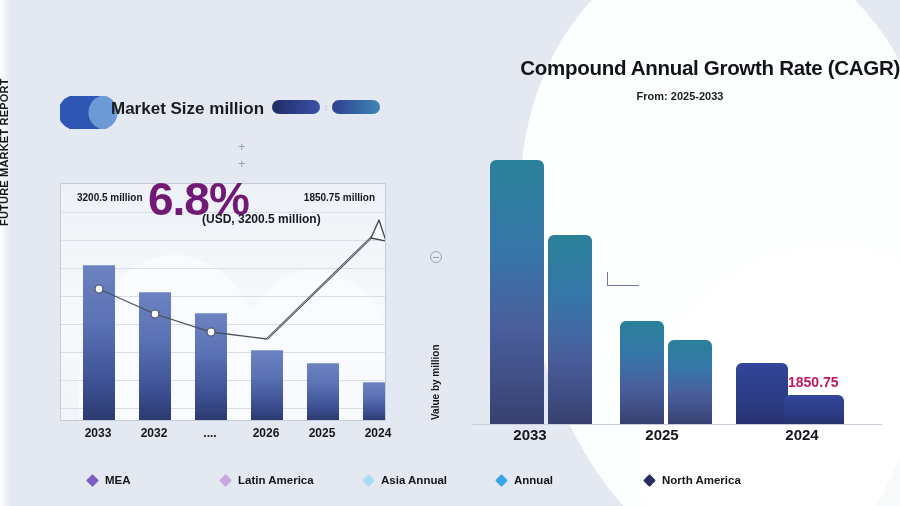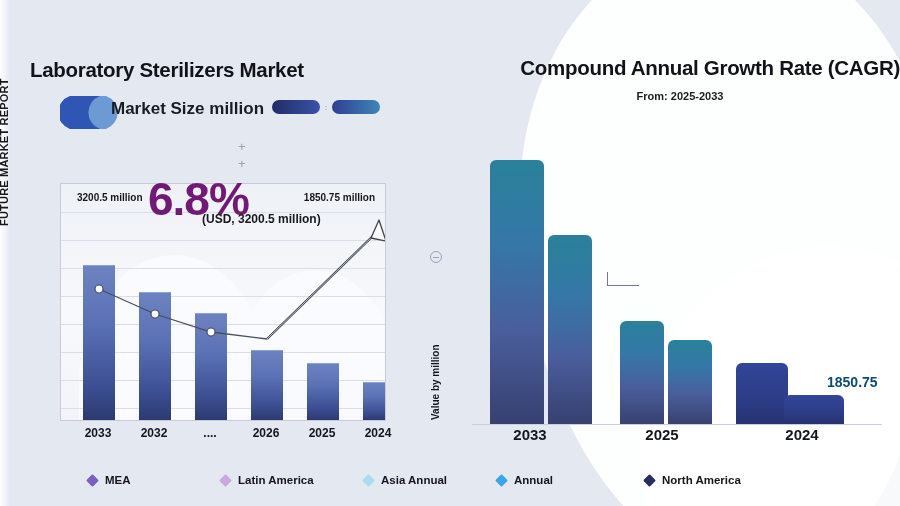--- a/index.html
+++ b/index.html
@@ -147,21 +147,21 @@
   .solid-navy { background: linear-gradient(180deg, #33459a 0%, #2c3c86 60%, #27316d 100%); }
   .rbaseline { position: absolute; left: 0; bottom: 0; width: 100%; height: 1.5px; background: #c9cfdc; }
 
   .rxlabels { position: absolute; left: 12px; top: 426px; width: 410px; height: 24px; }
   .rxlabel {
     position: absolute; font-size: 15px; font-weight: bold; color: #14161c;
     transform: translateX(-50%);
   }
   .rvalue-label {
     position: absolute; left: 788px; top: 374px;
-    font-size: 14px; font-weight: bold; color: #0c4a6e; padding-left: 39px;
+    font-size: 14px; font-weight: bold; color: #be185d;
   }
   .tick-mark {
     position: absolute; left: 607px; top: 272px; width: 32px; height: 14px;
     border-left: 1.5px solid #6f77a0; border-bottom: 1.5px solid #6f77a0;
   }
 
   
   .legend-bar {
     position: absolute; left: 0; bottom: 0; width: 900px; height: 52px;
     display: flex; align-items: center; padding-left: 88px; gap: 0;
@@ -173,21 +173,20 @@
 </head>
 <body>
 
 <div class="canvas">
   <div class="blob"></div>
   <div class="blob2"></div>
   <div class="left-edge"></div>
 
   <div class="left-panel">
 
-    <div class="title">Laboratory Sterilizers Market</div>
 
     <svg class="logo" viewBox="0 0 68 37">
       <path d="M10 2 H46 A17.5 17.5 0 0 1 46 35 H10 A17.5 17.5 0 0 1 10 2 Z" fill="#6b9ad4"></path>
       <path d="M10 2 H40 A17.5 17.5 0 0 0 40 35 H10 A17.5 17.5 0 0 1 10 2 Z" fill="#2f55b5"></path>
     </svg>
 
     <div class="legend-top-label">Market Size million</div>
 
     <div class="pill-group">
       <div class="pill pill-a"></div>

